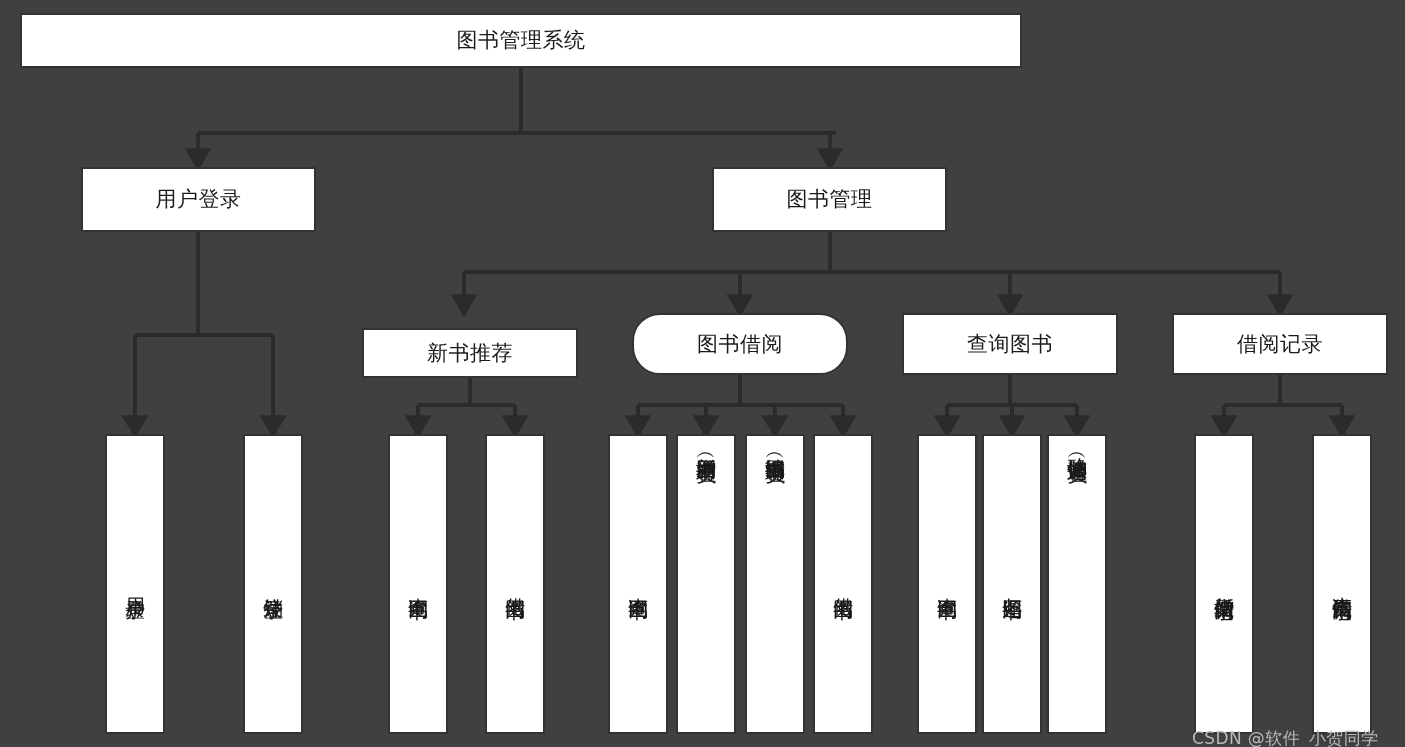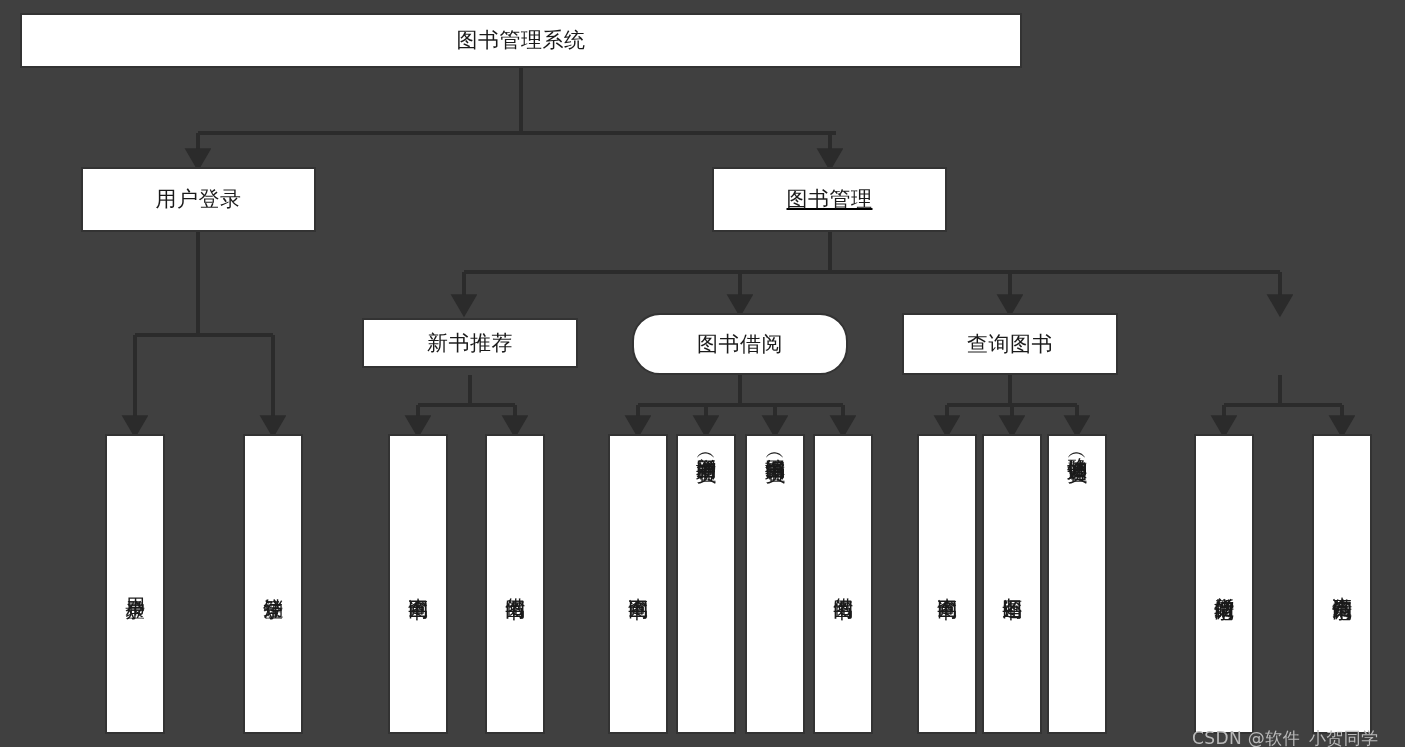--- a/index.html
+++ b/index.html
@@ -127,32 +127,35 @@
     </g>
   </svg>
 
   <div class="node" style="left:20px; top:13px; width:1002px; height:55px;">
     <span class="label">图书管理系统</span>
   </div>
 
   <div class="node" style="left:81px; top:167px; width:235px; height:65px;">
     <span class="label">用户登录</span>
   </div>
-  <div class="node" style="left:712px; top:167px; width:235px; height:65px;text-decoration:underline;">
+  <div class="node" style="left:712px; top:167px; width:235px; height:65px;">
     <span class="label">图书管理</span>
   </div>
 
-  <div class="node" style="left:362px; top:318px; width:216px; height:50px;">
+  <div class="node" style="left:362px; top:328px; width:216px; height:50px;">
     <span class="label">新书推荐</span>
   </div>
   <div class="node" style="left:632px; top:313px; width:216px; height:62px;border-radius:28px;">
     <span class="label">图书借阅</span>
   </div>
   <div class="node" style="left:902px; top:313px; width:216px; height:62px;">
     <span class="label">查询图书</span>
+  </div>
+  <div class="node" style="left:1172px; top:313px; width:216px; height:62px;">
+    <span class="label">借阅记录</span>
   </div>
 
   <div class="node vertical centered" style="left:105px; top:434px; width:60px; height:300px;">
     <span class="label">用户登录</span>
   </div>
   <div class="node vertical centered" style="left:243px; top:434px; width:60px; height:300px;">
     <span class="label">注销登录</span>
   </div>
   <div class="node vertical centered" style="left:388px; top:434px; width:60px; height:300px;">
     <span class="label">查询图书</span>

